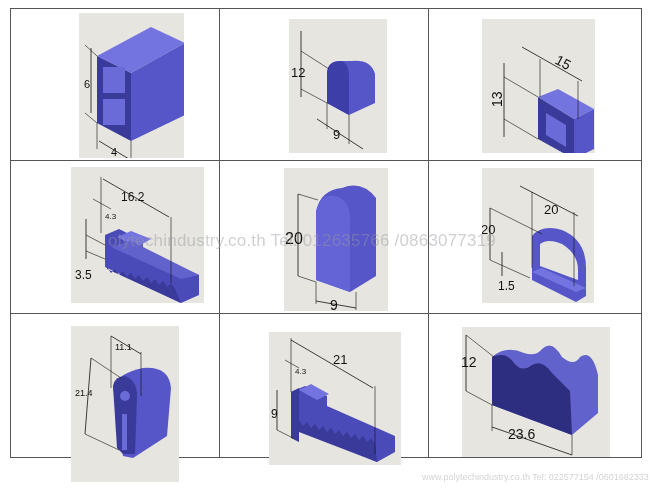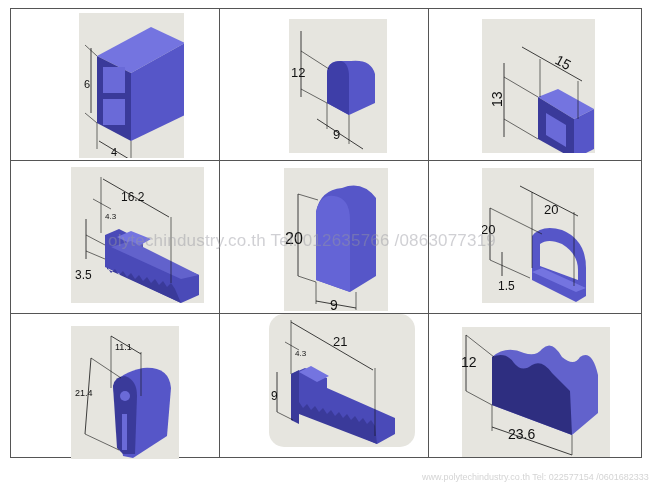--- a/index.html
+++ b/index.html
@@ -128,39 +128,39 @@
           <line x1="20" y1="84" x2="20" y2="108" stroke="#111" stroke-width="0.8"></line>
           <text class="dim" x="62" y="46" font-size="13">20</text>
           <text class="dim" x="-1" y="66" font-size="13">20</text>
           <text class="dim" x="16" y="122" font-size="12">1.5</text>
         </svg>
       </div>
     </td>
   </tr>
   <tr>
     <td>
-      <div class="panel" style="left:60px;top:12px;width:108px;height:133px;">
+      <div class="panel" style="left:60px;top:12px;width:108px;height:156px;">
         <svg width="108" height="133">
           <path d="M42,60 Q50,46 72,42 Q98,40 100,62 L96,110 L62,132 L52,130 Z" fill="#5656c8"></path>
           <path d="M42,60 Q44,50 54,50 Q66,54 66,70 L64,128 L52,128 L46,122 Z" fill="#3a3a9a"></path>
           <circle cx="54" cy="70" r="5" fill="#6a6ad8"></circle>
           <rect x="51" y="88" width="5" height="36" fill="#6a6ad8"></rect>
           <line x1="40" y1="10" x2="40" y2="62" stroke="#111" stroke-width="0.6"></line>
           <line x1="70" y1="26" x2="70" y2="70" stroke="#111" stroke-width="0.6"></line>
           <line x1="40" y1="10" x2="70" y2="28" stroke="#111" stroke-width="0.8"></line>
           <line x1="20" y1="32" x2="14" y2="108" stroke="#111" stroke-width="0.8"></line>
           <line x1="20" y1="32" x2="50" y2="52" stroke="#111" stroke-width="0.6"></line>
           <line x1="14" y1="108" x2="48" y2="124" stroke="#111" stroke-width="0.6"></line>
           <text class="dim" x="44" y="24" font-size="9">11.1</text>
           <text class="dim" x="4" y="70" font-size="9">21.4</text>
         </svg>
       </div>
     </td>
     <td>
-      <div class="panel" style="left:49px;top:0;width:146px;height:133px;border-radius:15px;">
+      <div class="panel" style="left:49px;top:18px;width:132px;height:133px;">
         <svg width="130" height="133">
           <polygon points="22,60 36,54 58,64 58,74 126,104 126,120 108,130 22,92" fill="#4a4ab8"></polygon>
           <polygon points="30,58 42,52 60,62 48,68" fill="#7474e0"></polygon>
           <polygon points="22,60 30,56 30,110 22,106" fill="#3a3a9a"></polygon>
           <path d="M30,88 l4,6 l4,-4 l4,6 l4,-4 l4,6 l4,-4 l4,6 l4,-4 l4,6 l4,-4 l4,6 l4,-4 l4,6 l4,-4 l4,6 l4,-4 l4,6 l4,-4 l4,6 L108,130 L30,100 Z" fill="#3a3a9a"></path>
           <line x1="22" y1="6" x2="22" y2="60" stroke="#111" stroke-width="0.6"></line>
           <line x1="106" y1="54" x2="106" y2="122" stroke="#111" stroke-width="0.6"></line>
           <line x1="22" y1="8" x2="104" y2="56" stroke="#111" stroke-width="0.8"></line>
           <line x1="16" y1="28" x2="30" y2="36" stroke="#111" stroke-width="0.6"></line>
           <line x1="8" y1="58" x2="8" y2="98" stroke="#111" stroke-width="0.8"></line>

